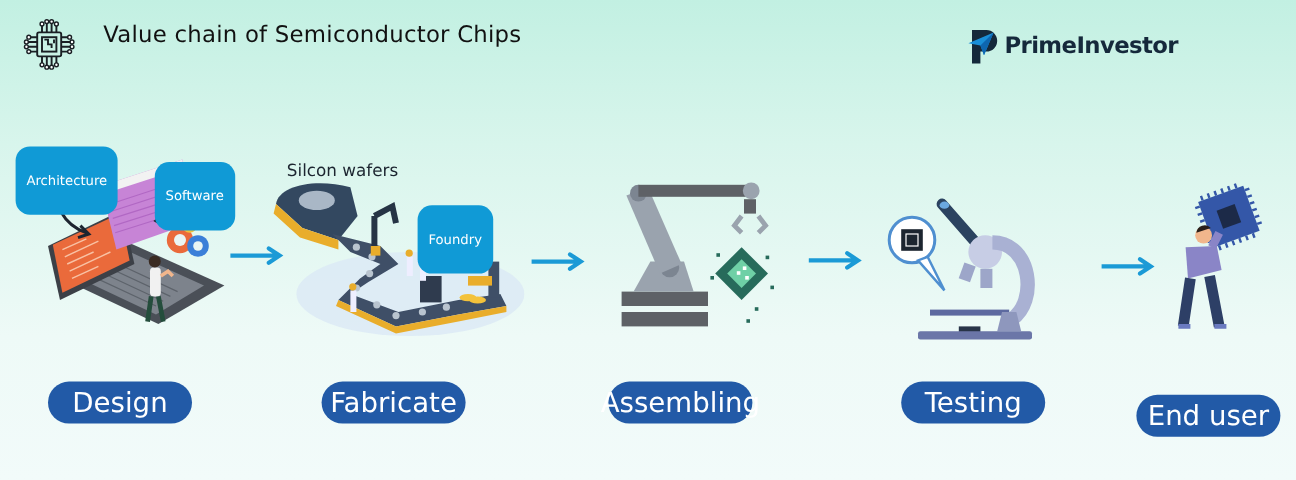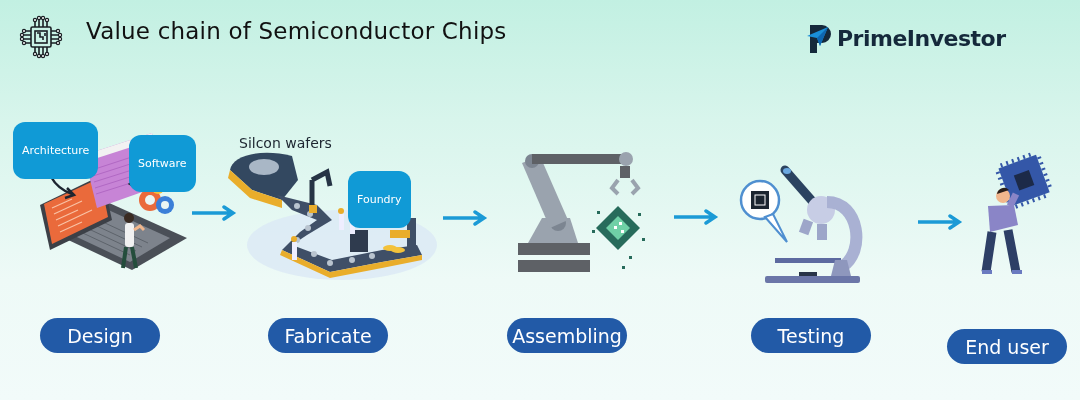--- a/index.html
+++ b/index.html
@@ -7,30 +7,30 @@
   body {
     font-family: "DejaVu Sans", "Liberation Sans", sans-serif;
     background: linear-gradient(180deg, #c2f0e2 0%, #d8f5ec 30%, #eefaf7 70%, #f2fbfa 100%);
     position: relative;
     color: #0f1418;
   }
   .abs { position: absolute; }
 
   
   .hdr-icon { left: 16px; top: 12px; width: 50px; height: 50px; }
-  .title { left: 86px; top: 18px; font-size: 23px; font-weight: 400; letter-spacing: 0.2px; color: #111; white-space: nowrap; }
+  .title { left: 86px; top: 18px; font-size: 19px; font-weight: 400; letter-spacing: 0.2px; color: #111; white-space: nowrap; }
   .brand { left: 806px; top: 20px; height: 36px; display: flex; align-items: center; }
   .brand-mark { width: 30px; height: 32px; margin-right: 1px; }
-  .brand-text { font-family: "DejaVu Sans", sans-serif; font-weight: 700; font-size: 22px; color: #15293b; letter-spacing: -0.5px; }
+  .brand-text { font-family: "DejaVu Sans", sans-serif; font-weight: 700; font-size: 19px; color: #15293b; letter-spacing: -0.5px; }
 
   
   .pill {
     position: absolute; top: 318px; height: 35px;
     background: #225aa7; color: #fff; border-radius: 18px;
-    font-size: 19px; display: flex; align-items: center; justify-content: center;
+    font-size: 23px; display: flex; align-items: center; justify-content: center;
     font-family: "DejaVu Sans", sans-serif;
   }
   .arrow { position: absolute; width: 46px; height: 16px; }
 
   .tag {
     position: absolute; background: #109ad6; color: #fff; font-size: 11px;
     border-radius: 12px; padding: 22px 9px; white-space: nowrap;
   }
   .label-plain { position: absolute; font-size: 14px; color: #1c2530; }
 </style>

